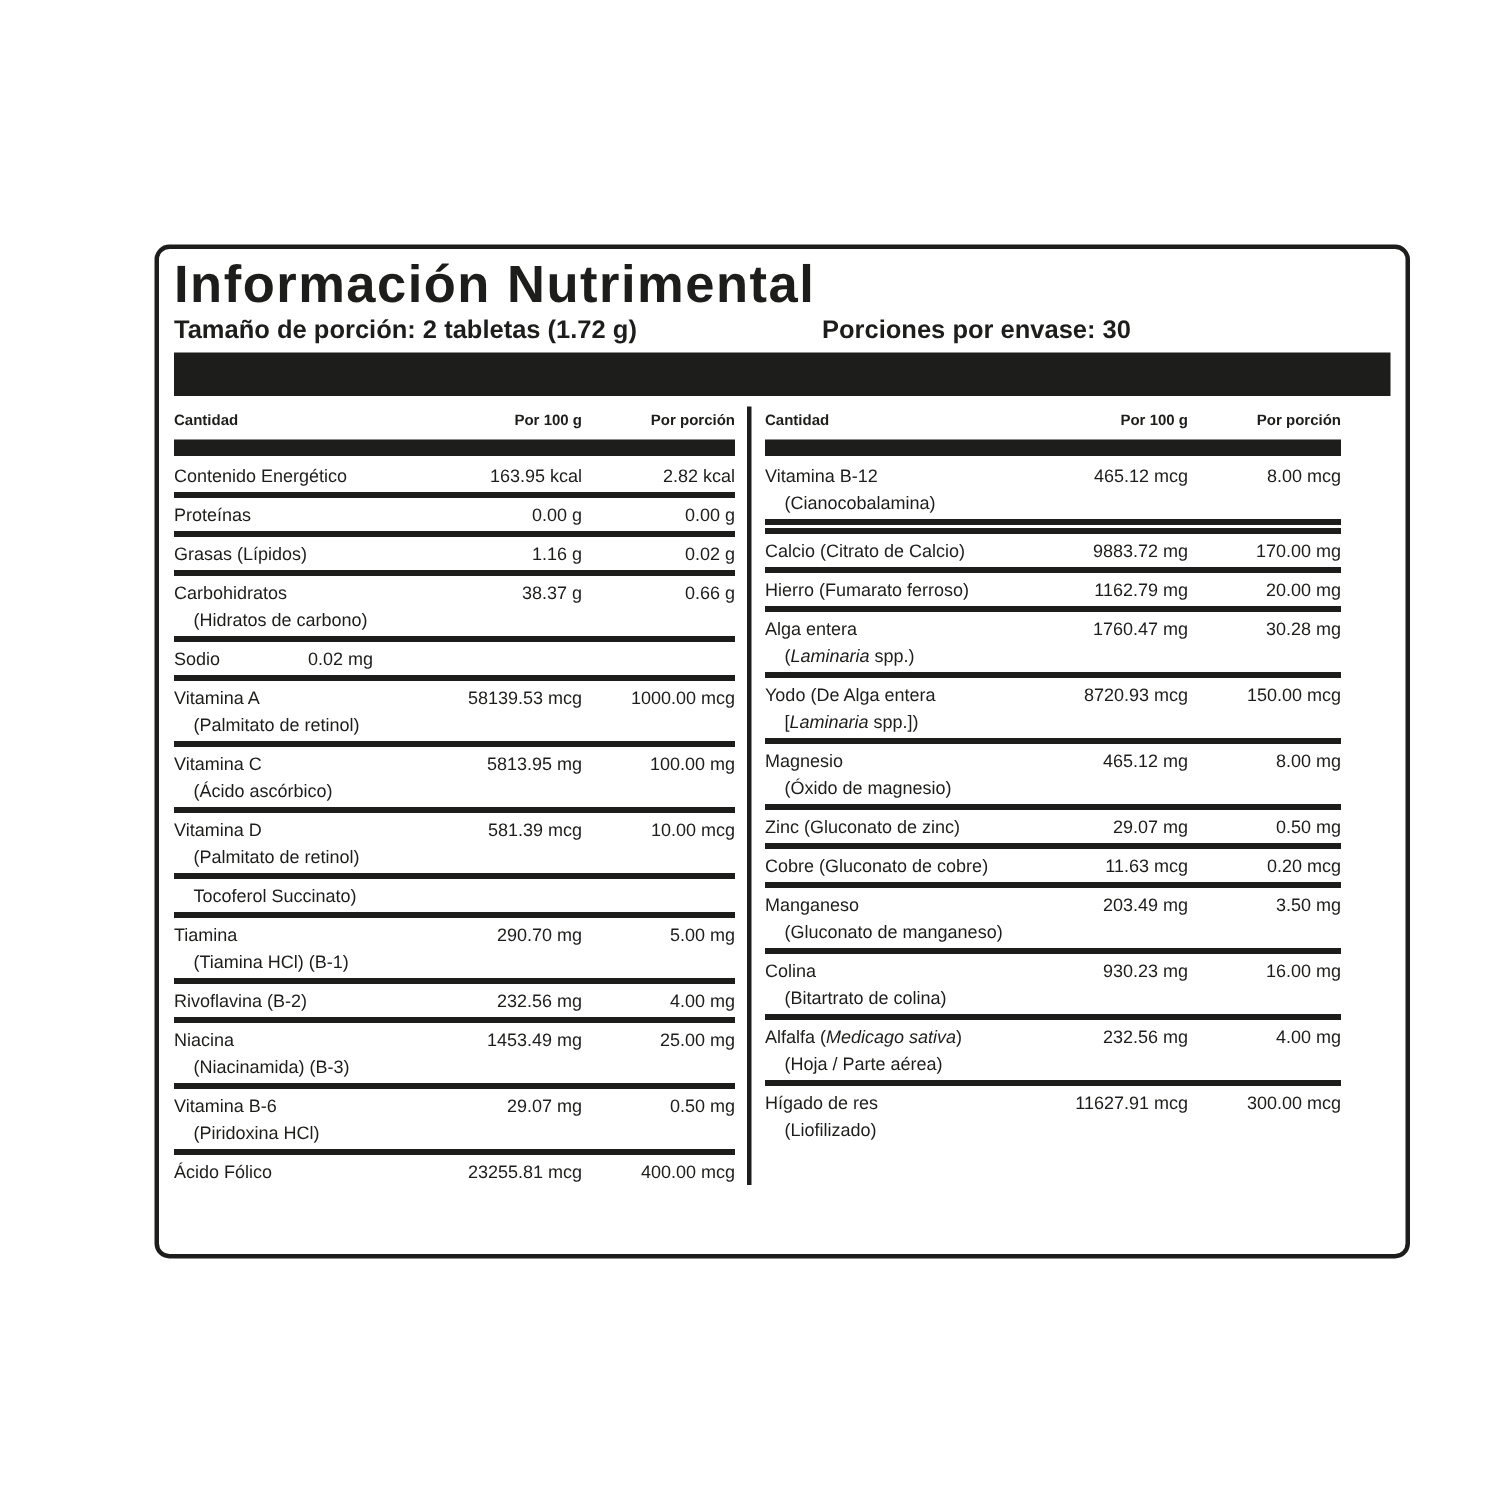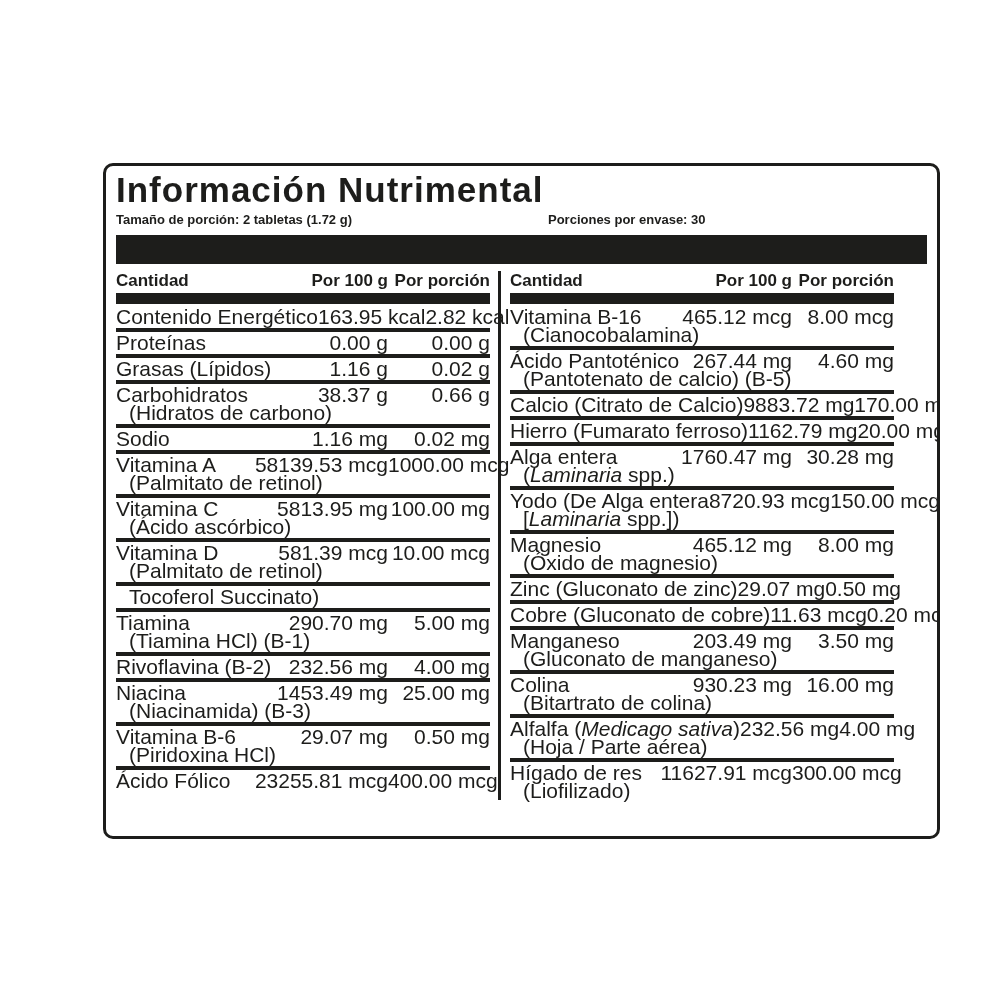--- a/index.html
+++ b/index.html
@@ -23,21 +23,21 @@
   }
   .title {
     font-size: 35px;
     font-weight: bold;
     letter-spacing: 1px;
     line-height: 37px;
     white-space: nowrap;
   }
   .serving-row {
     display: flex;
-    font-size: 13px;
+    font-size: 17px;
     font-weight: bold;
     line-height: 20px;
     margin-top: 2px;
     white-space: nowrap;
   }
   .serving-row .serving-size { width: 432px; }
   .black-bar {
     height: 29px;
     background: var(--ink);
     margin-top: 5px;
@@ -50,31 +50,31 @@
   .col { width: 374px; }
   .col-right {
     width: 396px;
     margin-left: 8px;
     border-left: 3px solid var(--ink);
     padding-left: 9px;
   }
   .hdr-row {
     display: flex;
     align-items: baseline;
-    font-size: 17px;
+    font-size: 10px;
     font-weight: bold;
     line-height: 19px;
     white-space: nowrap;
   }
   .col-bar {
     height: 11px;
     background: var(--ink);
     margin: 3px 0 4px 0;
   }
-  .row { font-size: 21px; line-height: 18px; }
+  .row { font-size: 12px; line-height: 18px; }
   .row-line {
     display: flex;
     align-items: baseline;
     white-space: nowrap;
   }
   .nname { }
   .p100 { flex: 1; text-align: right; }
   .pport { width: 102px; text-align: right; }
   .sub { padding-left: 13px; white-space: nowrap; }
   .sep {
@@ -132,21 +132,20 @@
             <span class="nname">Carbohidratos</span>
             <span class="p100">38.37 g</span>
             <span class="pport">0.66 g</span>
           </div>
           <div class="sub">(Hidratos de carbono)</div>
         </div>
         <div class="sep"></div>
         <div class="row">
           <div class="row-line">
             <span class="nname">Sodio</span>
-            <span class="p100">1.16 mg</span>
             <span class="pport">0.02 mg</span>
           </div>
         </div>
         <div class="sep"></div>
         <div class="row">
           <div class="row-line">
             <span class="nname">Vitamina A</span>
             <span class="p100">58139.53 mcg</span>
             <span class="pport">1000.00 mcg</span>
           </div>
@@ -220,35 +219,27 @@
       </div>
     <div class="col col-right" id="col-right">
         <div class="hdr-row">
           <span class="nname">Cantidad</span>
           <span class="p100">Por 100 g</span>
           <span class="pport">Por porción</span>
         </div>
         <div class="col-bar"></div>
         <div class="row">
           <div class="row-line">
-            <span class="nname">Vitamina B-16</span>
+            <span class="nname">Vitamina B-12</span>
             <span class="p100">465.12 mcg</span>
             <span class="pport">8.00 mcg</span>
           </div>
           <div class="sub">(Cianocobalamina)</div>
         </div>
         <div class="sep"></div>
-        <div class="row">
-          <div class="row-line">
-            <span class="nname">Ácido Pantoténico</span>
-            <span class="p100">267.44 mg</span>
-            <span class="pport">4.60 mg</span>
-          </div>
-          <div class="sub">(Pantotenato de calcio) (B-5)</div>
-        </div>
         <div class="sep"></div>
         <div class="row">
           <div class="row-line">
             <span class="nname">Calcio (Citrato de Calcio)</span>
             <span class="p100">9883.72 mg</span>
             <span class="pport">170.00 mg</span>
           </div>
         </div>
         <div class="sep"></div>
         <div class="row">

